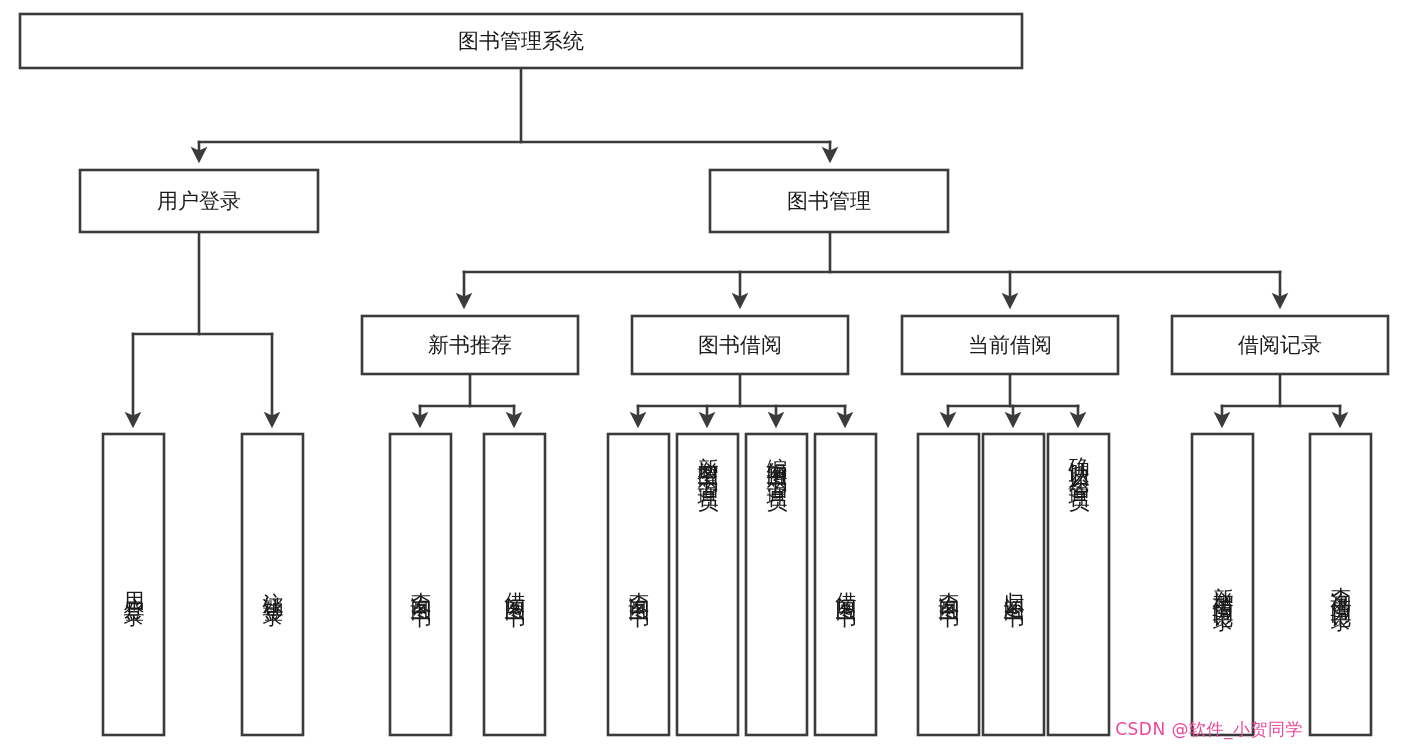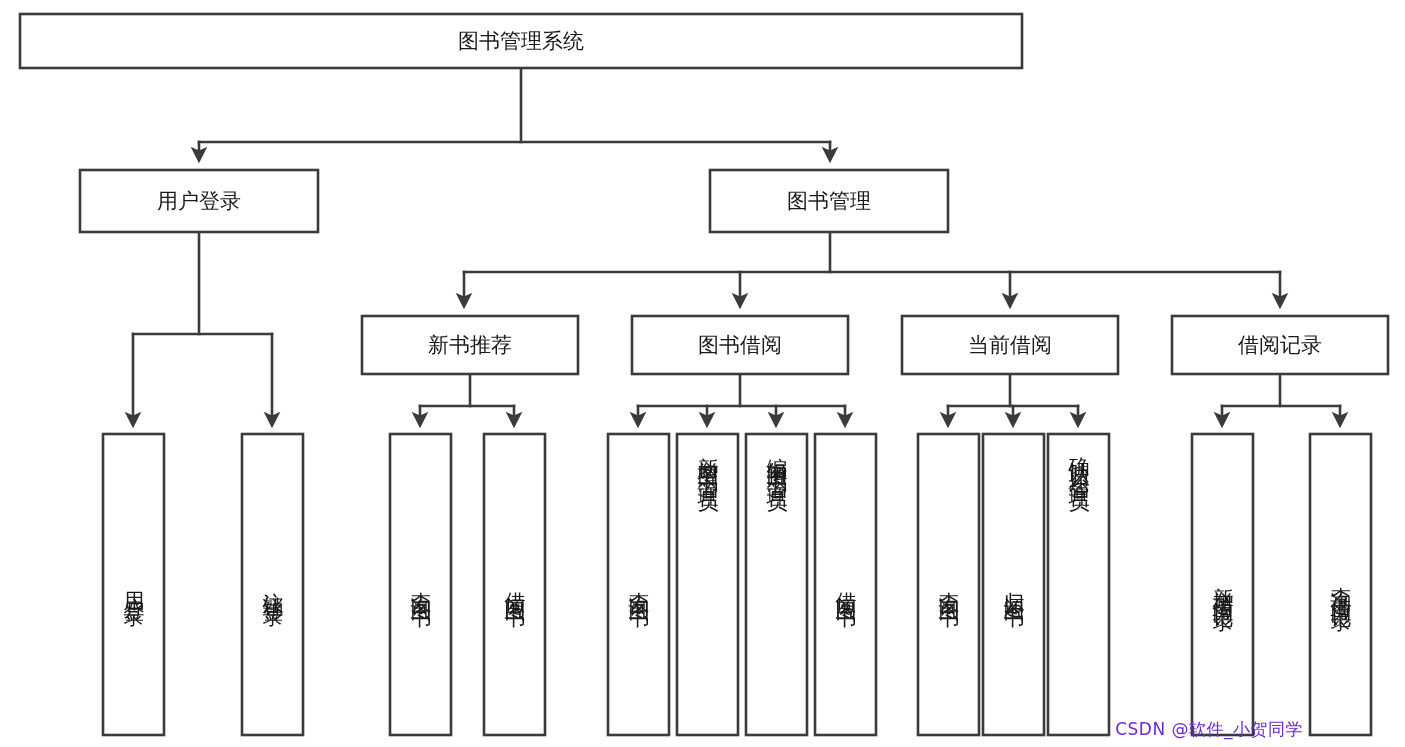--- a/index.html
+++ b/index.html
@@ -67,21 +67,21 @@
     justify-content: flex-start;
     padding-top: 6px;
     box-sizing: border-box;
   }
   .watermark {
     position: absolute;
     right: 8px;
     bottom: 6px;
     font-family: "DejaVu Sans", "Liberation Sans", sans-serif;
     font-size: 17px;
-    color: #6d28d9;
+    color: #ec4899;
     letter-spacing: 0.5px;
     white-space: nowrap;
   }
 </style>
 </head>
 <body>
 
 <div id="diagram-root">
 
   <svg class="diagram" viewBox="0 0 1405 747">

